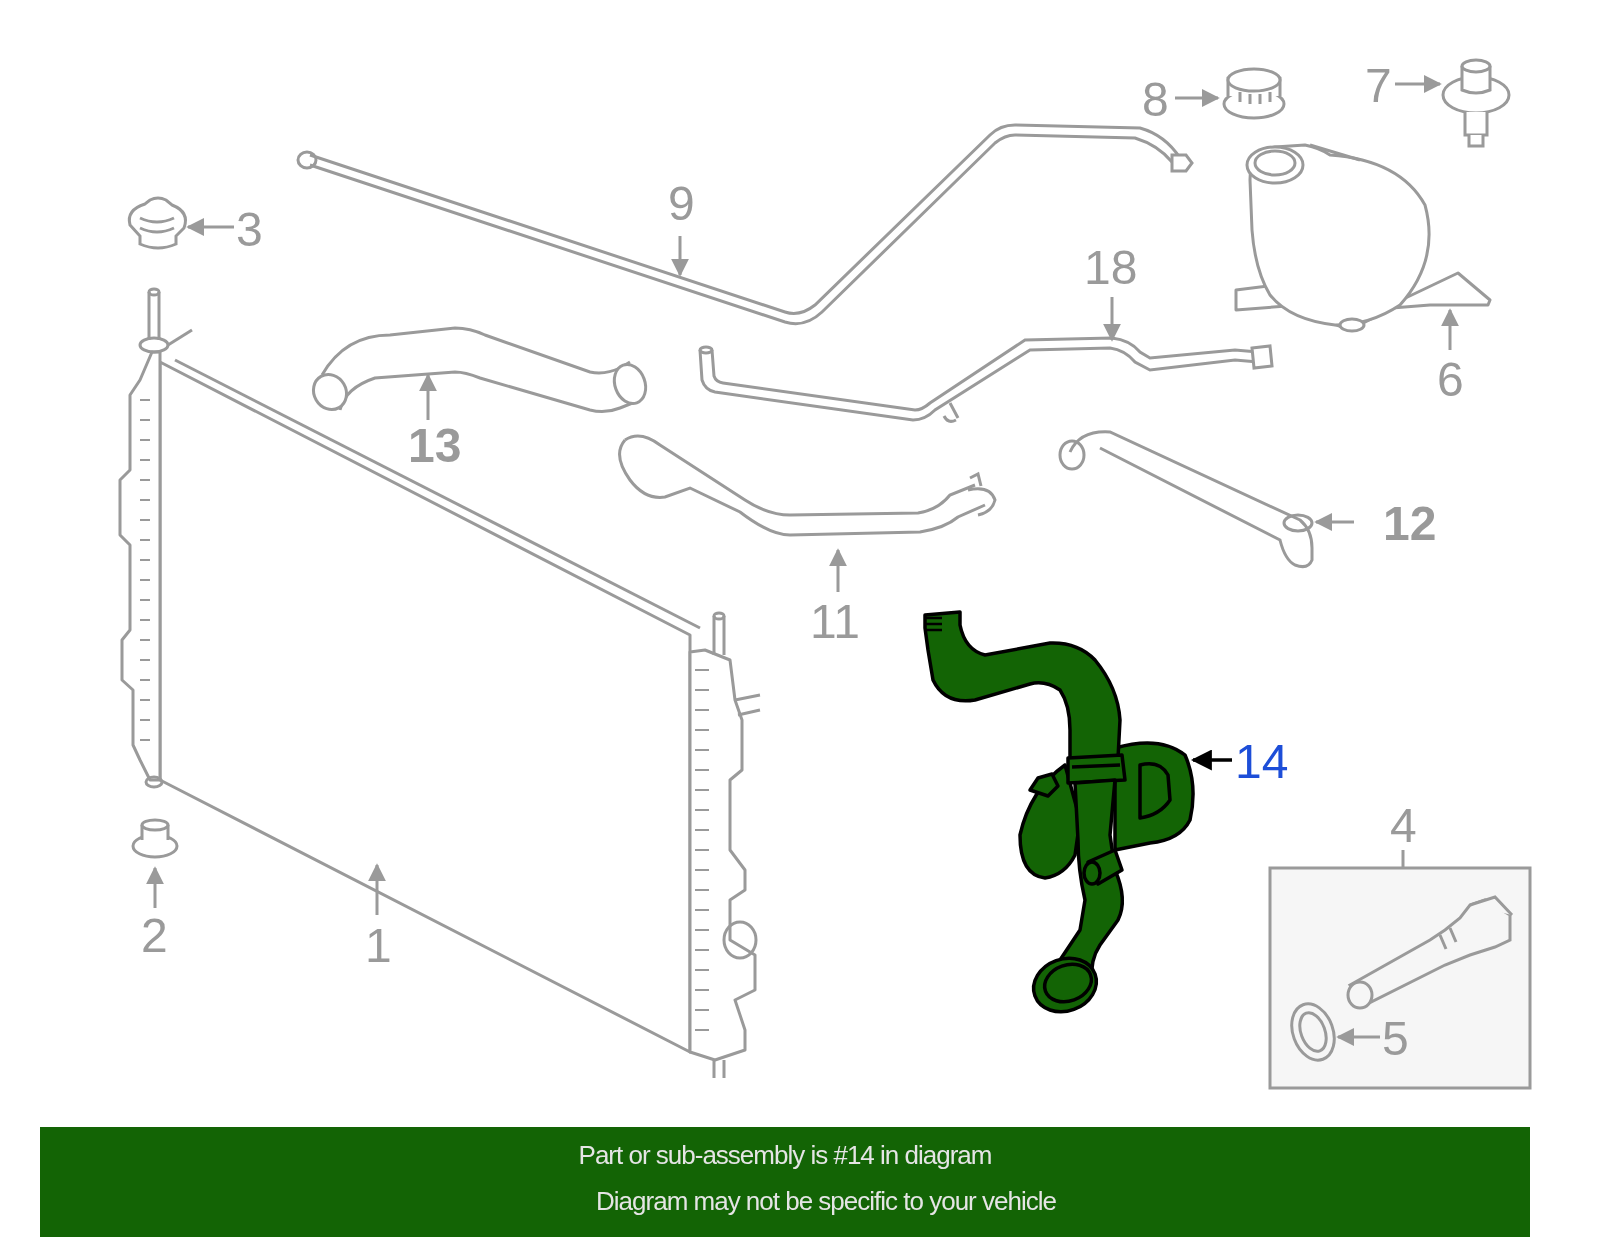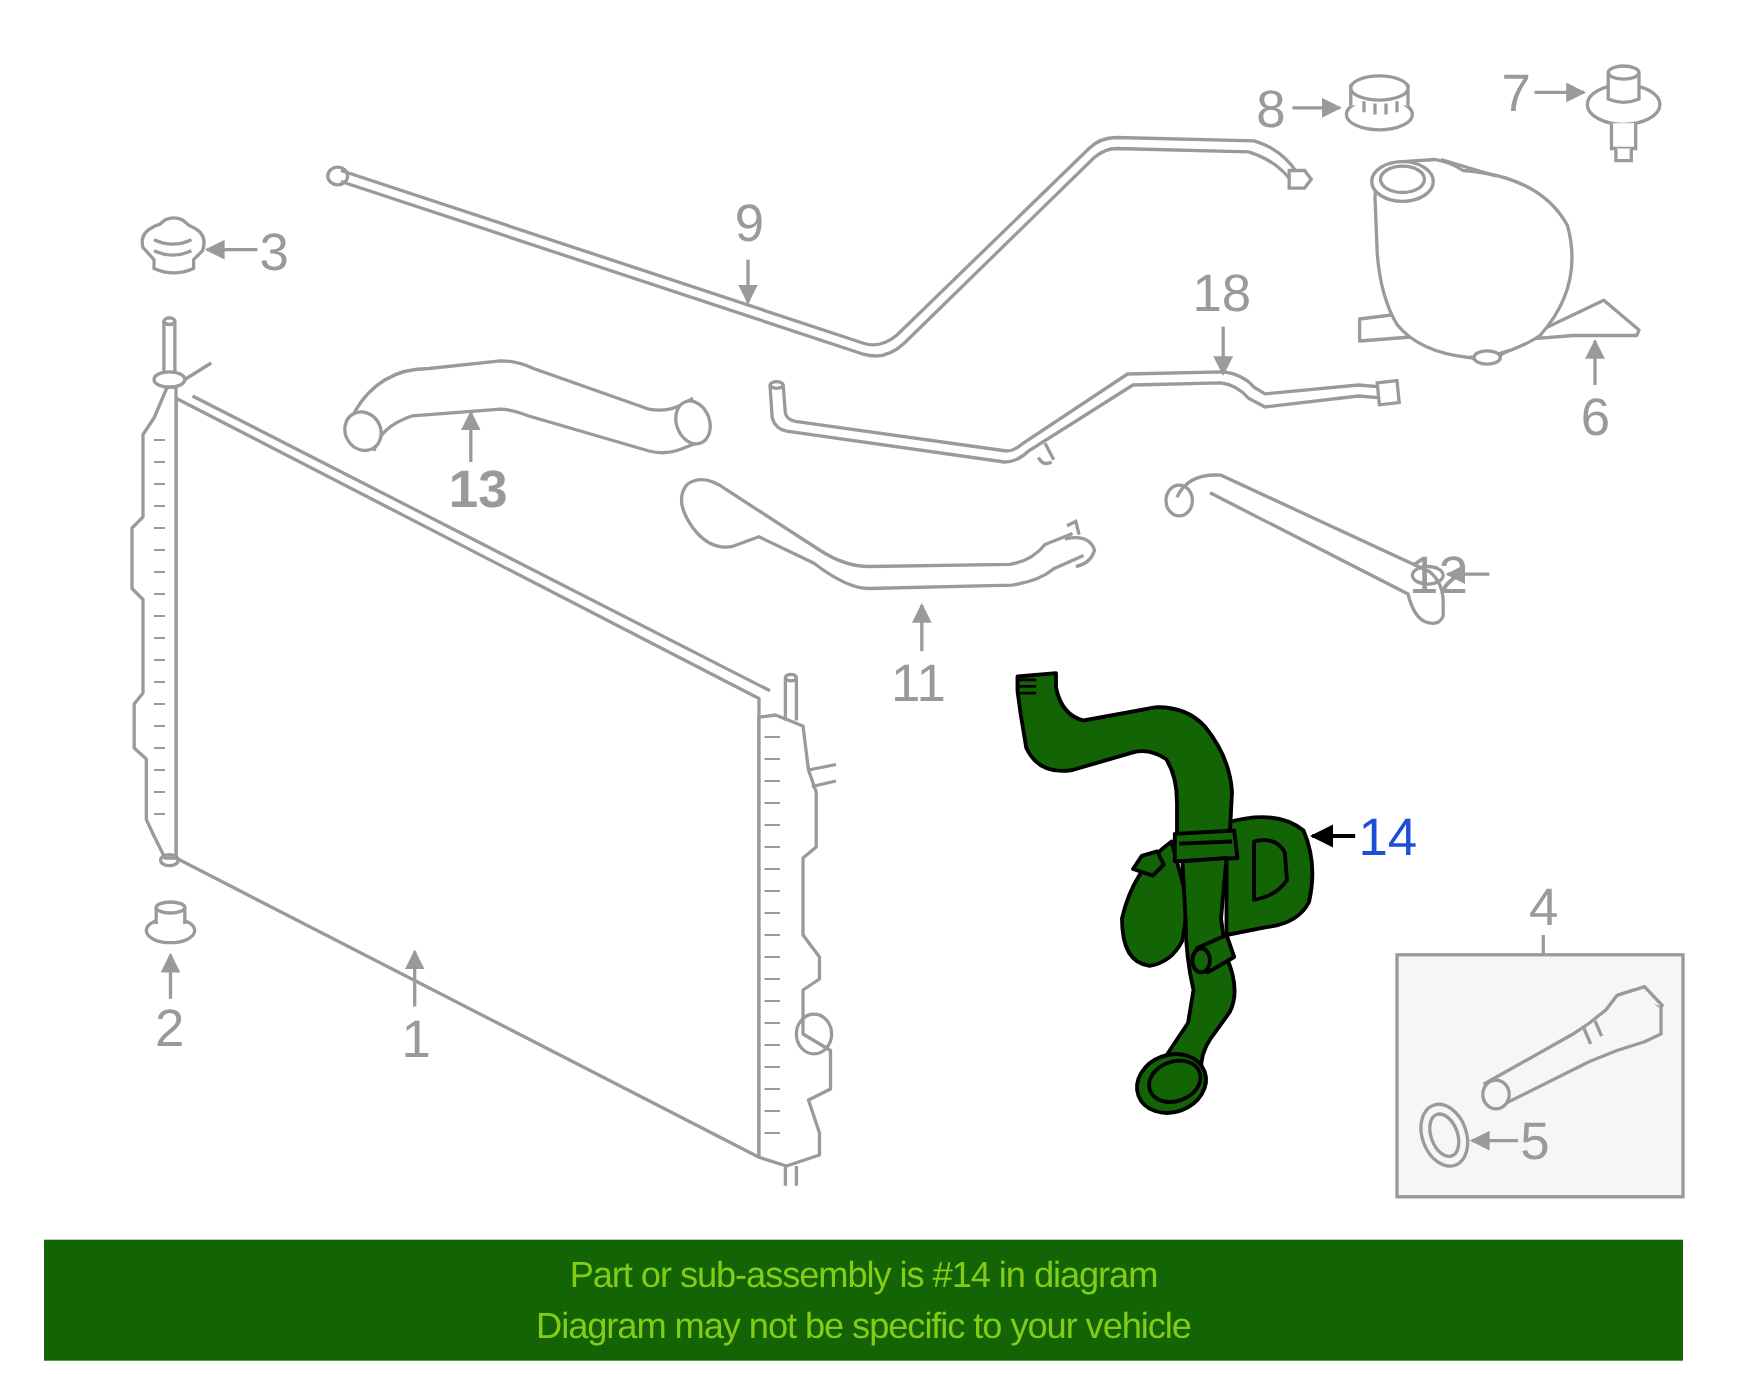--- a/index.html
+++ b/index.html
@@ -1,21 +1,21 @@
 <!DOCTYPE html>
 <html><head>
 <meta charset="utf-8">
 <style>
   html, body { margin: 0; padding: 0; background: #ffffff; }
   body { width: 1600px; height: 1249px; position: relative; overflow: hidden; font-family: "Liberation Sans", sans-serif; }
   #diagram { position: absolute; left: 0; top: 0; width: 1600px; height: 1249px; }
   .callout { position: absolute; font-family: "Liberation Sans", sans-serif; font-size: 48px; color: #9a9a9a; line-height: 1; }
   .callout.active { color: #1d4ed8; }
   #banner { position: absolute; left: 40px; top: 1127px; width: 1490px; height: 110px; background: #136405; }
-  .banner-line { position: absolute; left: 0; width: 100%; text-align: center; font-family: "Liberation Sans", sans-serif; font-size: 33px; color: #84cc16; line-height: 1; letter-spacing: -1px; }
+  .banner-line { position: absolute; left: 0; width: 100%; text-align: center; font-family: "Liberation Sans", sans-serif; font-size: 26px; color: #e5e5e5; line-height: 1; letter-spacing: -1px; }
 </style>
 </head>
 <body>
 
 <svg id="diagram" viewBox="0 0 1600 1249" xmlns="http://www.w3.org/2000/svg">
   <defs>
     <marker id="arrowG" viewBox="0 0 10 10" refX="9" refY="5" markerWidth="6" markerHeight="6" orient="auto-start-reverse">
       <path d="M0,0 L10,5 L0,10 z" fill="#9a9a9a"></path>
     </marker>
     <marker id="arrowK" viewBox="0 0 10 10" refX="9" refY="5" markerWidth="6" markerHeight="6" orient="auto-start-reverse">
@@ -174,20 +174,20 @@
 <div class="callout" style="left:141px;top:912px;">2</div>
 <div class="callout" style="left:236px;top:206px;">3</div>
 <div class="callout" style="left:1390px;top:802px;">4</div>
 <div class="callout" style="left:1382px;top:1015px;">5</div>
 <div class="callout" style="left:1437px;top:356px;">6</div>
 <div class="callout" style="left:1365px;top:62px;">7</div>
 <div class="callout" style="left:1142px;top:76px;">8</div>
 <div class="callout" style="left:668px;top:180px;">9</div>
 <div class="callout" style="left:1084px;top:244px;">18</div>
 <div class="callout" style="left:810px;top:598px;">11</div>
-<div class="callout" style="left:1281px;top:500px;">12</div>
+<div class="callout" style="left:1383px;top:500px;font-weight:bold;">12</div>
 <div class="callout" style="left:408px;top:422px;font-weight:bold;">13</div>
 <div class="callout active" style="left:1235px;top:738px;">14</div>
 
 <div id="banner">
   <div class="banner-line" style="top:15px;">Part or sub-assembly is #14 in diagram</div>
-  <div class="banner-line" style="top:61px;">Diagram may not be specific to your vehicle</div>
+  <div class="banner-line" style="top:61px;margin-left:41px;">Diagram may not be specific to your vehicle</div>
 </div>
 
 </body></html>

